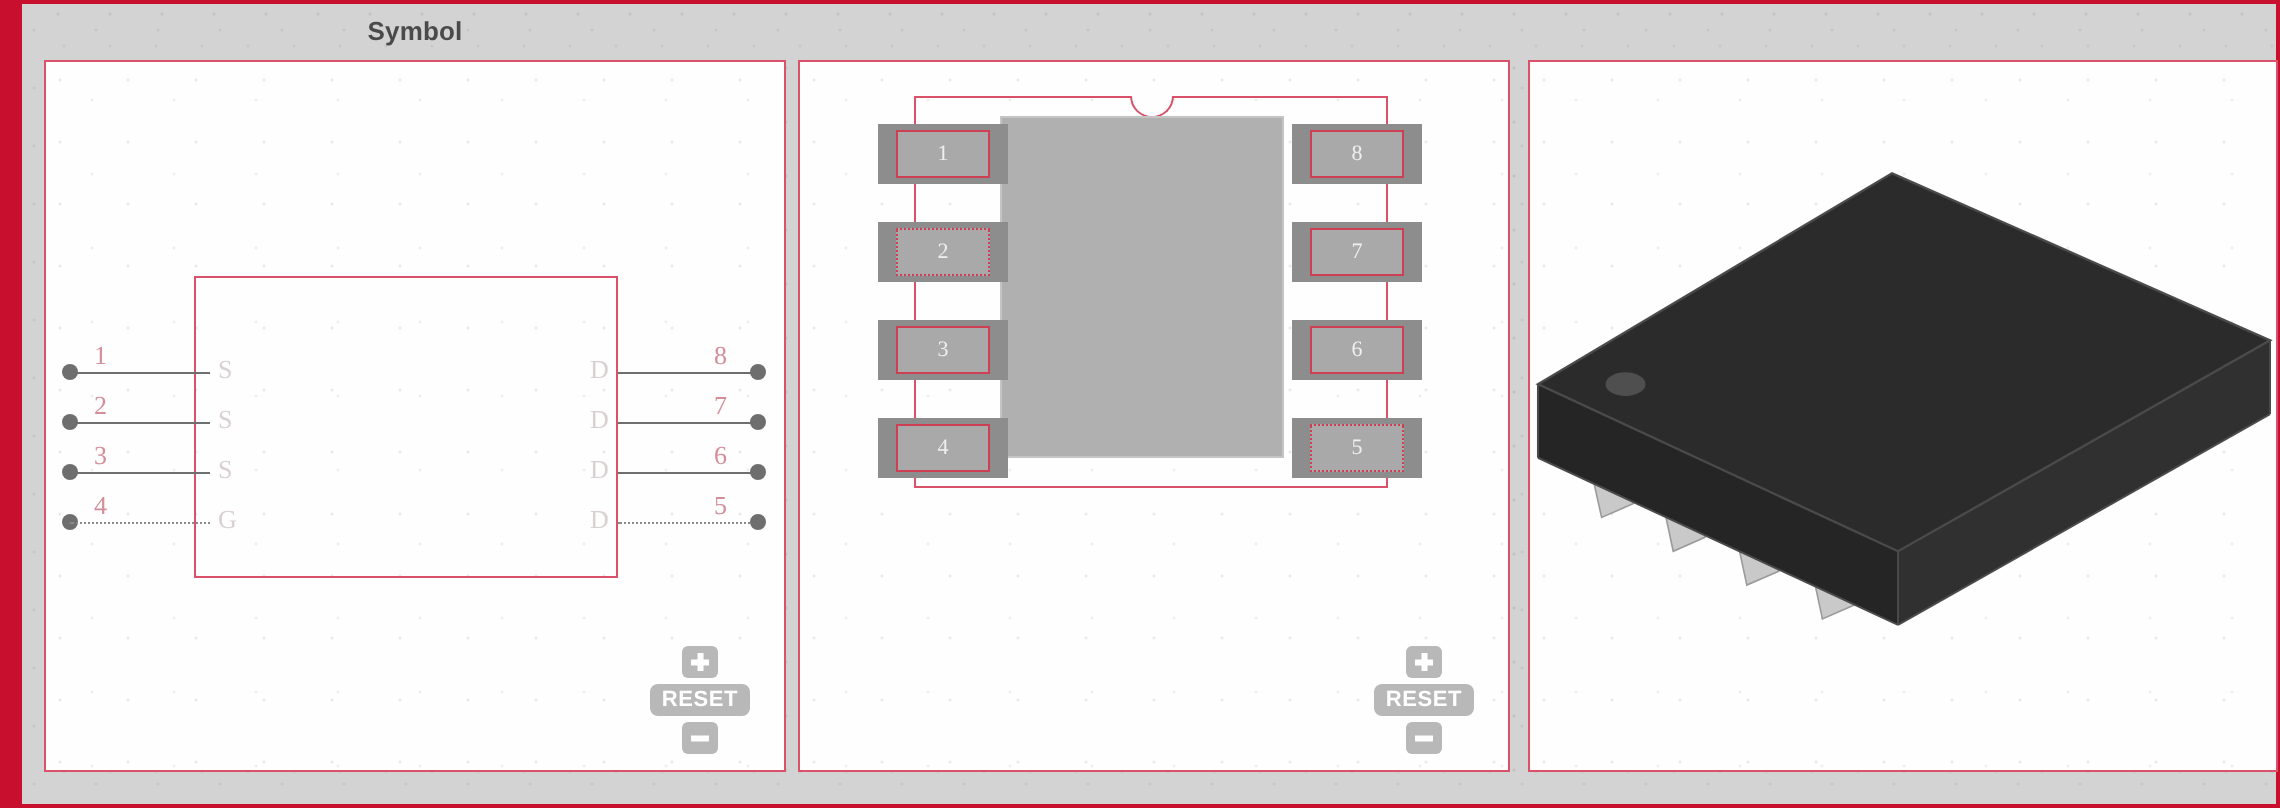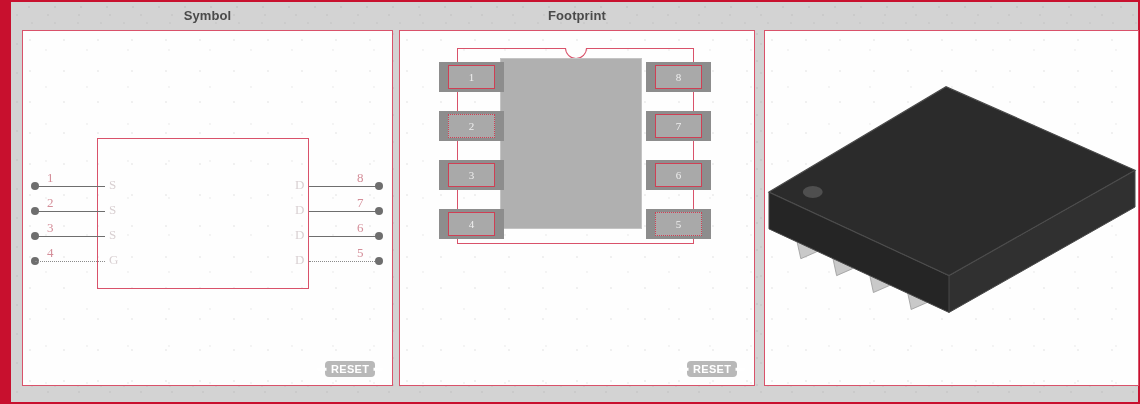--- a/index.html
+++ b/index.html
@@ -111,21 +111,21 @@
     font-family: "Liberation Serif", serif;
   }
 
   
   .zoom-ctl {
     position: absolute;
     right: 14px;
     bottom: 8px;
     width: 56px;
     display: flex;
-    flex-direction: row;
+    flex-direction: column;
     align-items: center;
     gap: 3px;
     z-index: 4;
   }
   .zbtn {
     width: 18px; height: 16px;
     background: #b8b8b8;
     border-radius: 3px;
     position: relative;
     cursor: pointer;
@@ -289,21 +289,20 @@
 
         <div class="zoom-ctl">
           <div class="zbtn plus"></div>
           <div class="zreset">RESET</div>
           <div class="zbtn"></div>
         </div>
       </div>
     </div>
 
     <div class="panel" id="panel-footprint">
-      <div class="panel-title">Footprint</div>
       <div class="panel-body">
         <div class="fp-stage">
 
           <div class="fp-courtyard">
             <div class="fp-notch"></div>
           </div>
 
           <div class="fp-thermal"></div>
 
           <div class="fp-pad" style="left:48px; top:34px; width:47px;">

